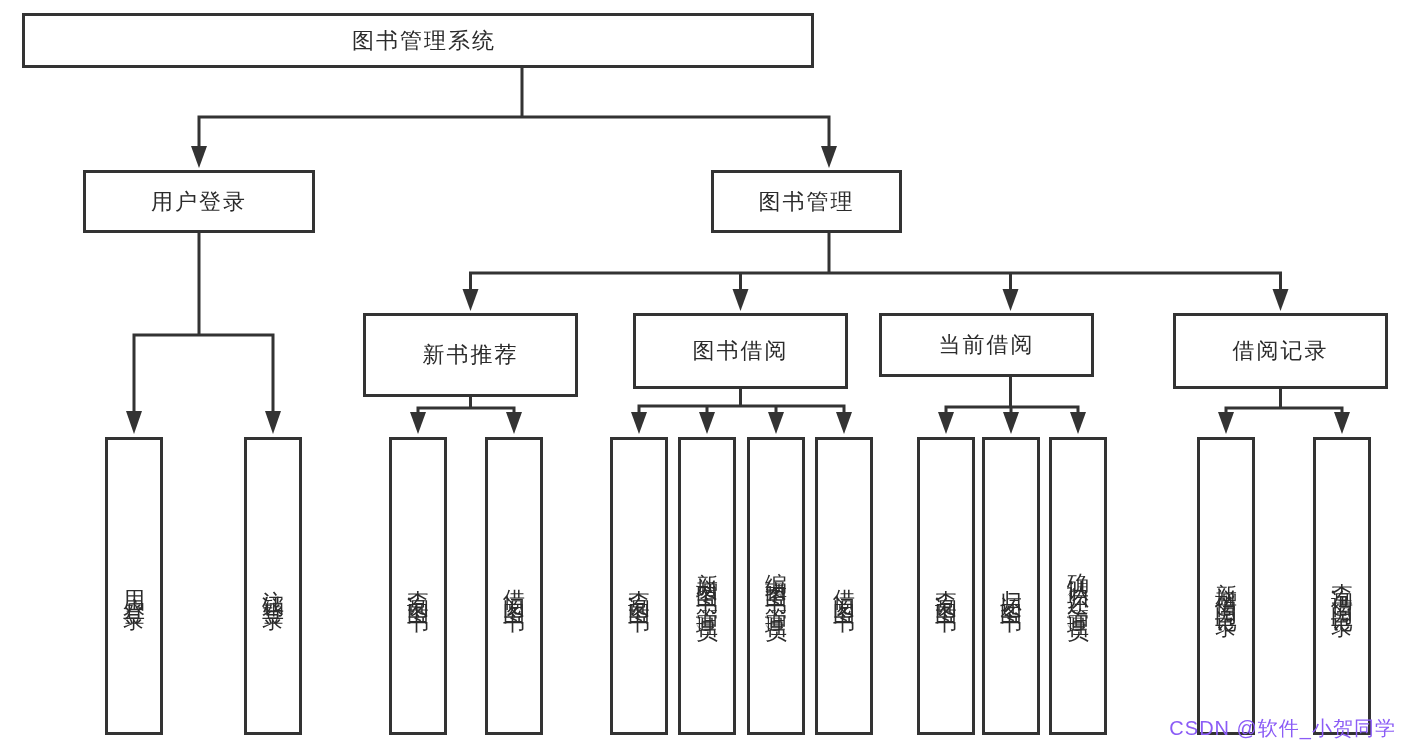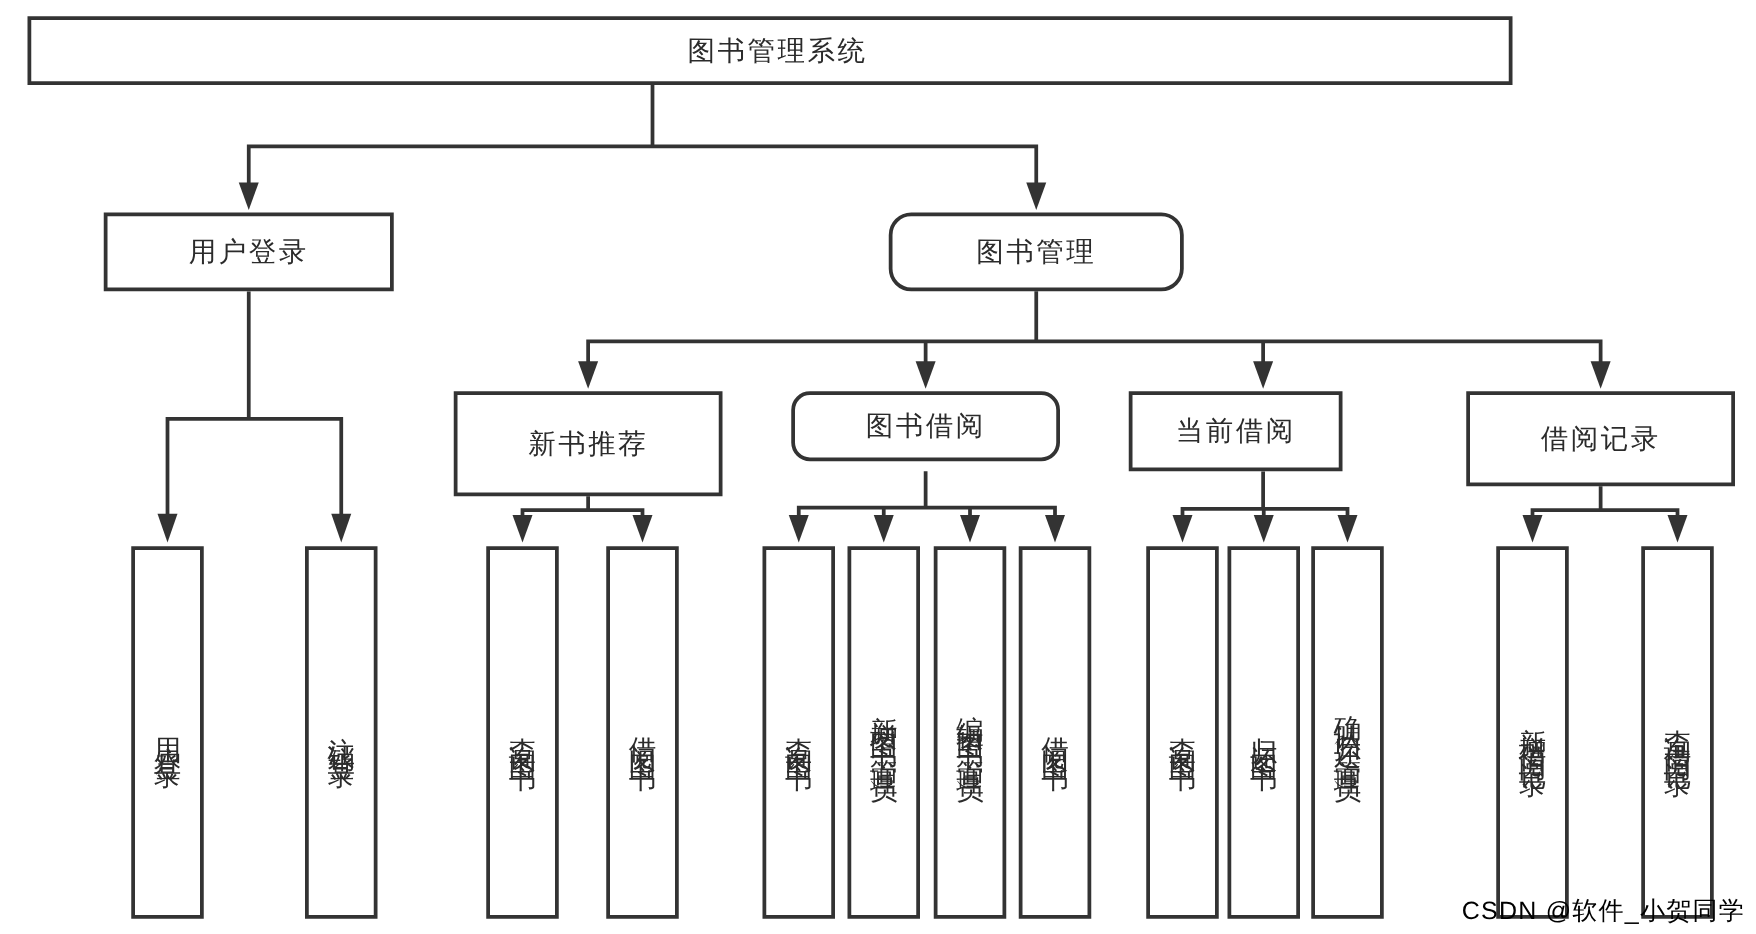--- a/index.html
+++ b/index.html
@@ -47,21 +47,21 @@
     stroke: #333333;
     stroke-width: 3;
     fill: none;
   }
   svg.connectors polygon { fill: #333333; stroke: none; }
   .watermark {
     position: absolute;
     right: 9px;
     bottom: 5px;
     font-size: 20px;
-    color: #000000;
+    color: #8b5cf6;
     letter-spacing: 1px;
     white-space: nowrap;
   }
 </style>
 </head>
 <body>
 
 <svg class="connectors" viewBox="0 0 1405 747" xmlns="http://www.w3.org/2000/svg">
 
   <g>
@@ -105,28 +105,28 @@
     <polygon points="1070,412 1086,412 1078,434"></polygon>
   </g>
 
   <g>
     <path d="M1280.5 377 V408 M1224.5 408 H1343.5 M1226 408 V413 M1342 408 V413"></path>
     <polygon points="1218,412 1234,412 1226,434"></polygon>
     <polygon points="1334,412 1350,412 1342,434"></polygon>
   </g>
 </svg>
 
-<div class="node h-node" style="left:22px; top:13px; width:1188px; height:55px;padding-left:12px;">图书管理系统</div>
+<div class="node h-node" style="left:22px; top:13px; width:792px; height:55px;padding-left:12px;">图书管理系统</div>
 
 <div class="node h-node" style="left:83px; top:170px; width:232px; height:63px;">用户登录</div>
-<div class="node h-node" style="left:711px; top:170px; width:236px; height:63px;border-radius:18px;">图书管理</div>
+<div class="node h-node" style="left:711px; top:170px; width:191px; height:63px;">图书管理</div>
 
 <div class="node h-node" style="left:363px; top:313px; width:215px; height:84px;">新书推荐</div>
-<div class="node h-node" style="left:633px; top:313px; width:215px; height:56px;border-radius:15px;">图书借阅</div>
-<div class="node h-node" style="left:903px; top:313px; width:171px; height:64px;">当前借阅</div>
+<div class="node h-node" style="left:633px; top:313px; width:215px; height:76px;">图书借阅</div>
+<div class="node h-node" style="left:879px; top:313px; width:215px; height:64px;">当前借阅</div>
 <div class="node h-node" style="left:1173px; top:313px; width:215px; height:76px;">借阅记录</div>
 
 <div class="node leaf" style="left:105px;">
   <span class="v-label">用户登录</span>
 </div>
 <div class="node leaf" style="left:244px;">
   <span class="v-label">注销登录</span>
 </div>
 
 <div class="node leaf" style="left:389px;">

